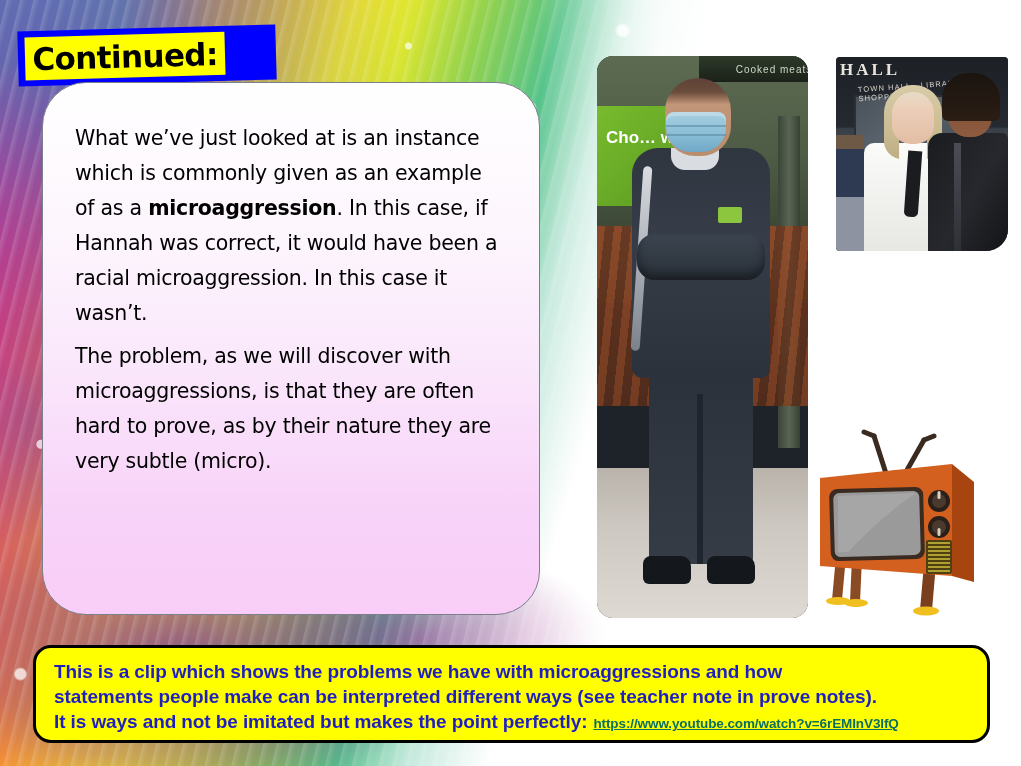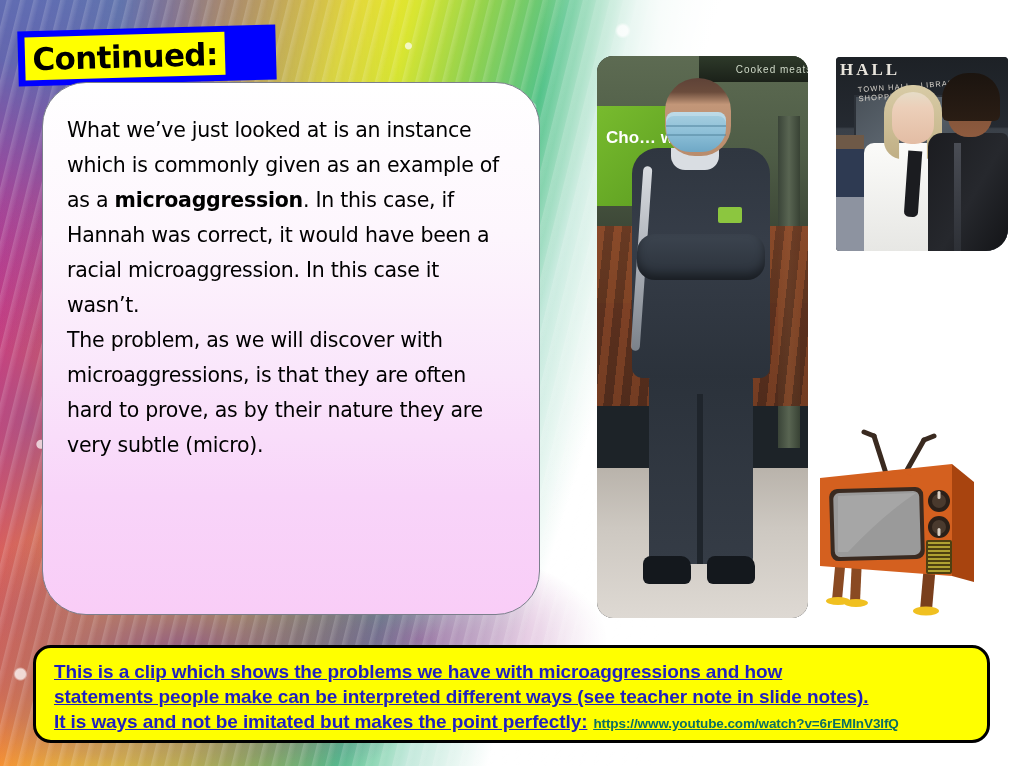--- a/index.html
+++ b/index.html
@@ -142,21 +142,21 @@
       #f9cdf7 100%);
     box-sizing: border-box;
     padding: 30px 26px 10px 24px;
     overflow: hidden;
   }
   .body-para {
     font-family: "DejaVu Sans", sans-serif;
     font-size: 20.5px;
     line-height: 35px;
     color: #000000;
-    margin: 0;
+    margin: 8px;
     letter-spacing: -0.25px;
   }
   .body-para b { font-weight: bold; }
   .body-para.purple { color: #7030a0; }
 
   
   #photo-guard {
     position: absolute;
     left: 597px;
     top: 56px;
@@ -355,21 +355,20 @@
     padding: 11px 16px 0 18px;
   }
   .callout-line {
     font-family: "Liberation Sans", sans-serif;
     font-weight: bold;
     font-size: 19px;
     line-height: 25px;
     color: #1f1fc0;
     white-space: nowrap;
     letter-spacing: -0.1px;
-    text-decoration: underline;
   }
   #callout-link {
     font-size: 13.5px;
     color: #0b6e63;
     text-decoration: underline;
     font-weight: bold;
     letter-spacing: -0.1px;
     margin-left: 6px;
     cursor: pointer;
   }
@@ -481,17 +480,17 @@
         <line x1="116" y1="141" x2="138" y2="141"></line>
         <line x1="116" y1="145" x2="138" y2="145"></line>
         <line x1="116" y1="149" x2="138" y2="149"></line>
         <line x1="116" y1="153" x2="138" y2="153"></line>
       </g>
     </svg>
   </div>
 
   <div id="callout">
     <div class="callout-line">This is a clip  which  shows  the problems  we  have with  microaggressions  and how</div>
-    <div class="callout-line">statements  people  make  can  be  interpreted  different ways  (see teacher note in slide  notes).</div>
+    <div class="callout-line">statements  people  make  can  be  interpreted  different ways  (see teacher note in prove  notes).</div>
     <div class="callout-line"><span>It is ways  and not be imitated  but makes the point perfectly:</span><a id="callout-link" href="#">https://www.youtube.com/watch?v=6rEMInV3IfQ</a></div>
   </div>
 
 </div>
 
 </body></html>

